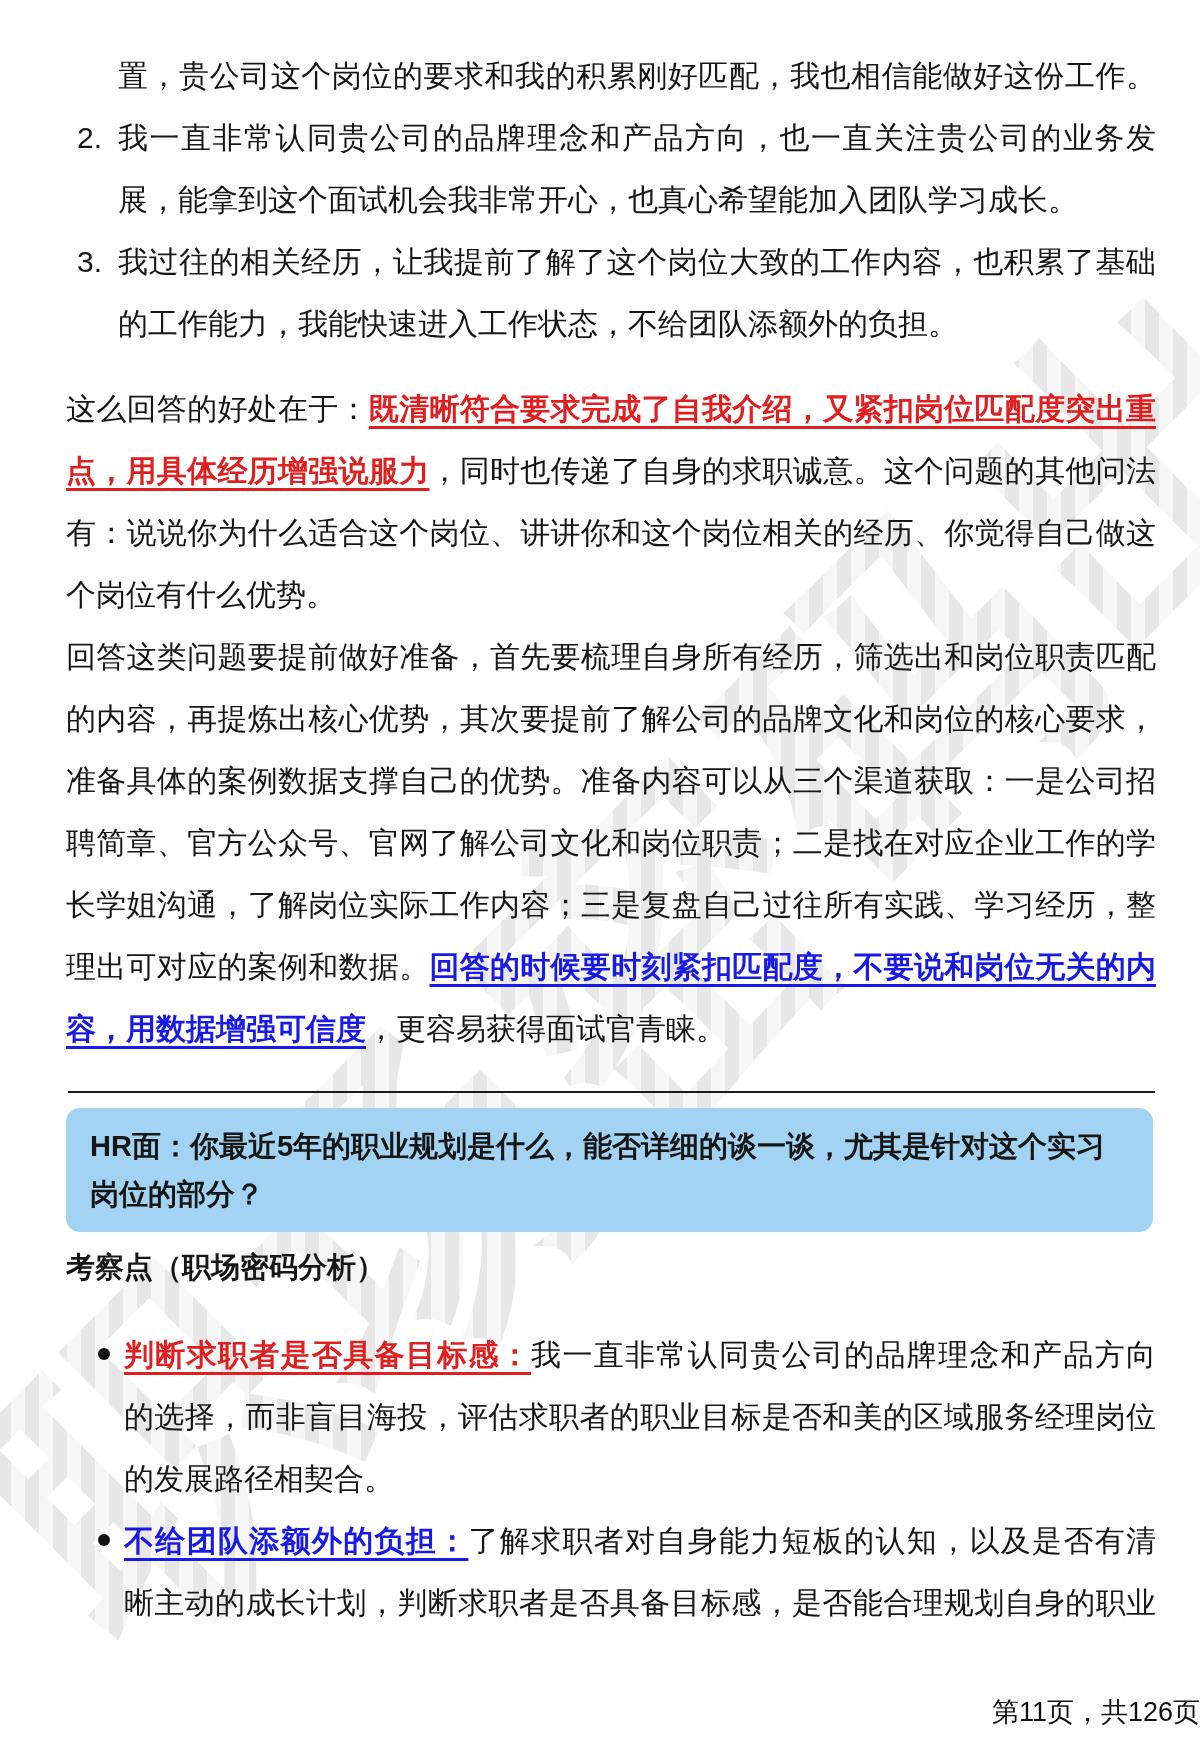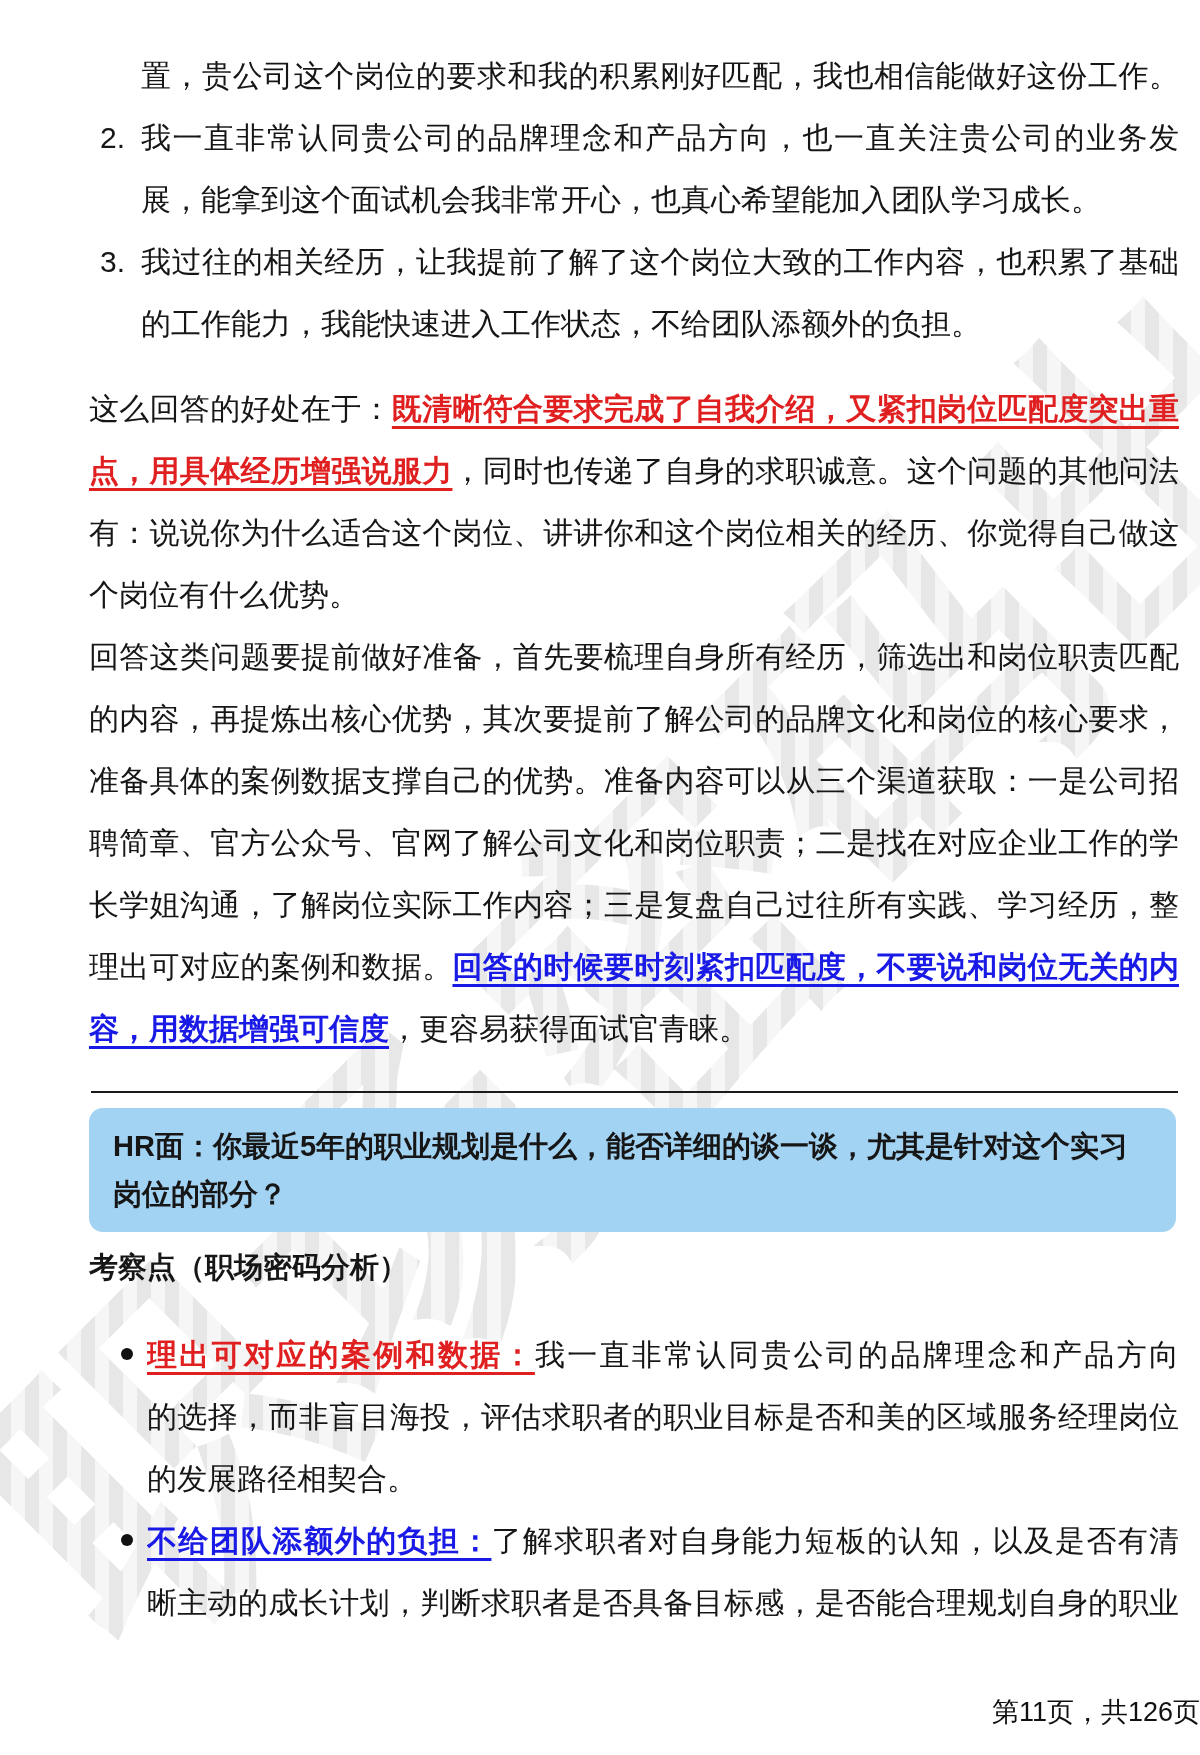--- a/index.html
+++ b/index.html
@@ -15,21 +15,21 @@
     text-align:center;color:rgba(0,0,0,0.08);
     pointer-events:none;user-select:none;
   }
   @supports (-webkit-background-clip:text){
     .watermark{
       background:repeating-linear-gradient(135deg,#e7e7e7 0 14px,#f6f6f6 14px 28px);
       -webkit-background-clip:text;background-clip:text;color:transparent;
     }
   }
   .content{
-    position:absolute;left:89px;top:0;width:1090px;z-index:1;
+    position:absolute;left:66px;top:0;width:1090px;z-index:1;
     padding-top:45px;font-size:30px;line-height:62px;
   }
   .line{
     height:62px;overflow:hidden;
     text-align:justify;text-align-last:justify;
   }
   .line.last-left{text-align-last:left;}
   .run-red{color:var(--red,#e02020);font-weight:700;
     text-decoration:underline;text-decoration-thickness:3px;text-underline-offset:7px;}
   .run-blue{color:var(--blue,#1a1ae6);font-weight:700;
@@ -111,21 +111,21 @@
 
   <div class="qbox">
       <div class="line last-left"><span>HR面：你最近5年的职业规划是什么，能否详细的谈一谈，尤其是针对这个实习</span></div>
       <div class="line last-left"><span>岗位的部分？</span></div>
     </div>
 
   <h3 class="analysis-heading">考察点（职场密码分析）</h3>
 
   <ul class="bullet-list">
     <li class="bullet-item">
-        <div class="line"><span class="run-red">理出可对应的案例和数据：</span><span>我一直非常认同贵公司的品牌理念和产品方向</span></div>
+        <div class="line"><span class="run-red">判断求职者是否具备目标感：</span><span>我一直非常认同贵公司的品牌理念和产品方向</span></div>
         <div class="line"><span>的选择，而非盲目海投，评估求职者的职业目标是否和美的区域服务经理岗位</span></div>
         <div class="line last-left"><span>的发展路径相契合。</span></div>
       </li>
     <li class="bullet-item">
         <div class="line"><span class="run-blue">不给团队添额外的负担：</span><span>了解求职者对自身能力短板的认知，以及是否有清</span></div>
         <div class="line"><span>晰主动的成长计划，判断求职者是否具备目标感，是否能合理规划自身的职业</span></div>
       </li>
   </ul>
 
 </div>

